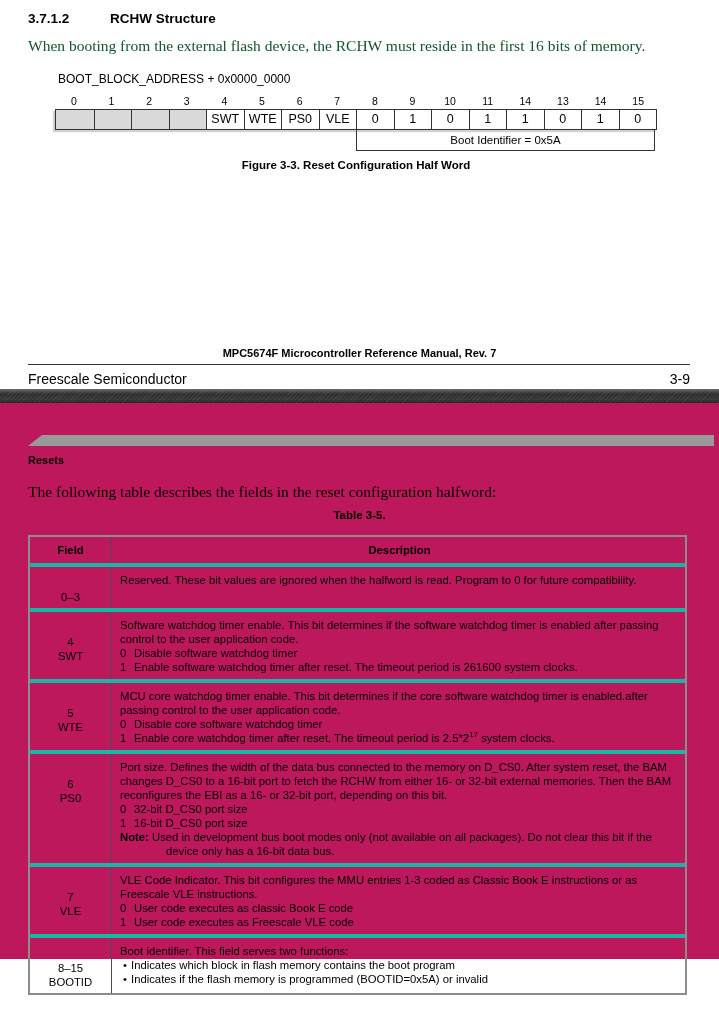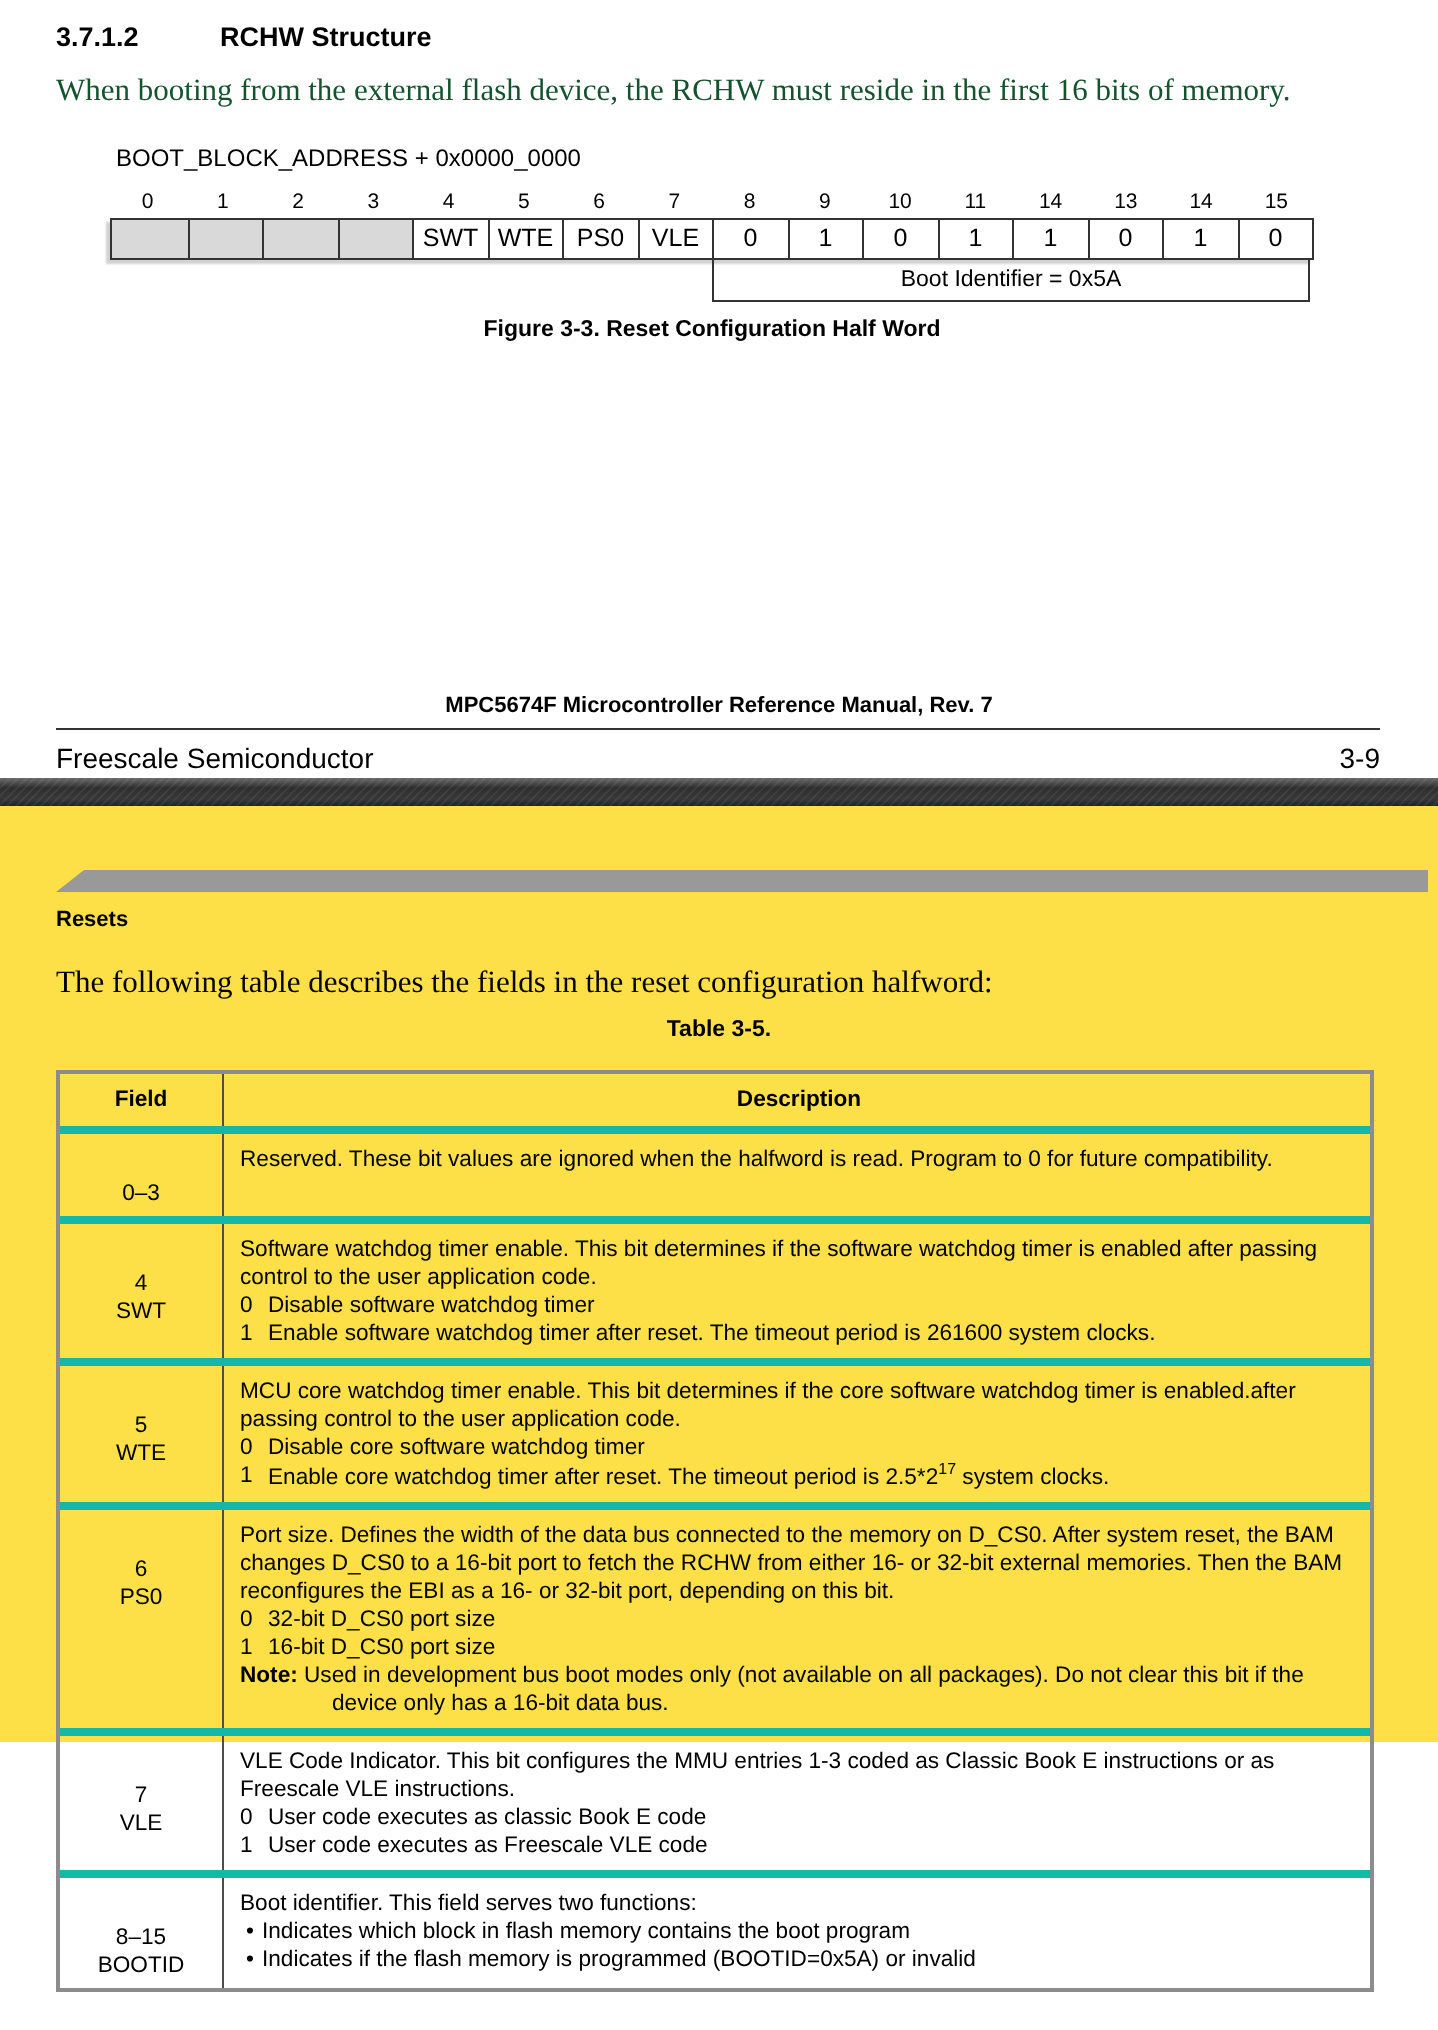--- a/index.html
+++ b/index.html
@@ -32,21 +32,21 @@
   .footer-row{position:absolute;top:371px;left:28px;width:662px;display:flex;
               justify-content:space-between;font-size:14px;color:#000;}
 
   
   .band{position:relative;width:719px;height:14px;
         background-image:
           repeating-linear-gradient(135deg, rgba(255,255,255,0.06) 0 1px, transparent 1px 3px),
           linear-gradient(#6a6a6a, #2e2e2e 35%, #383838 75%, #222);}
 
   
-  .page2{position:relative;width:719px;height:468px;background:#fde047;}
+  .page2{position:relative;width:719px;height:556px;background:#be185d;}
   .graybar{position:absolute;top:32px;left:28px;width:686px;height:11px;background:#999;
            clip-path:polygon(14px 0,100% 0,100% 100%,0 100%);}
   .chapter-label{position:absolute;top:51px;left:28px;font-size:11px;font-weight:bold;color:#000;}
   .intro2{position:absolute;top:80px;left:28px;width:670px;
           font-family:"Liberation Serif","DejaVu Serif",serif;font-size:15.5px;color:#000;}
   .tbl-caption{position:absolute;top:106px;left:0;width:719px;text-align:center;
                font-size:11.5px;font-weight:bold;color:#000;}
 
   .rchw-table{position:absolute;top:132px;left:28px;width:659px;box-sizing:border-box;
               border:2px solid #8c8c8c;font-size:11.3px;line-height:14px;color:#000;}

